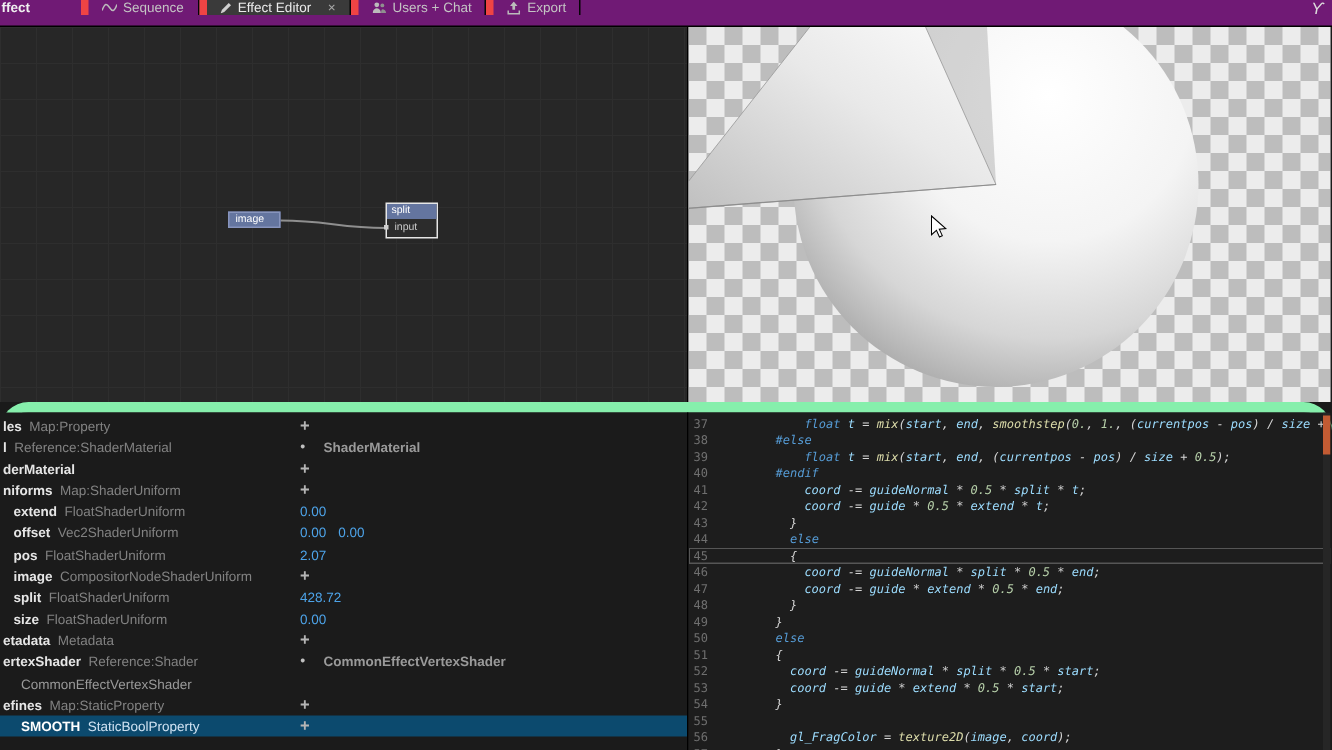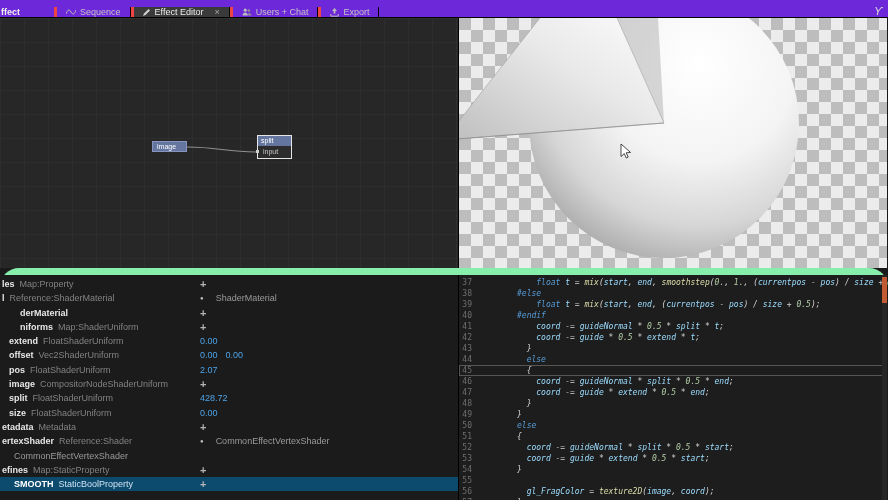--- a/index.html
+++ b/index.html
@@ -1,24 +1,24 @@
 <!DOCTYPE html>
 <html><head>
 <meta charset="utf-8">
 <style>
   html,body{margin:0;padding:0;background:#000;}
   body{width:888px;height:500px;overflow:hidden;font-family:"Liberation Sans",sans-serif;}
   *{box-sizing:border-box;}
   .app{width:888px;height:500px;background:#1a1a1a;position:relative;}
 
   
-  .topbar{height:18px;background:#6d28d9;display:flex;align-items:flex-end;color:#c4c4c4;
+  .topbar{height:18px;background:#701a75;display:flex;align-items:flex-start;color:#c4c4c4;
           font-size:9px;border-bottom:1px solid #000;}
   .app-title{display:flex;align-items:center;padding:0 8px 0 1px;color:#efefef;font-weight:bold;}
-  .tab{display:flex;align-items:center;gap:4px;padding:0 9px;border-left:3px solid #ef4444;
+  .tab{display:flex;align-items:center;gap:4px;padding:0 9px;border-left:5px solid #ef4444;
        border-right:1px solid #050505;cursor:default;}
   .tab.first{margin-left:26px;}
   .tab.active{background:#3a3a3a;color:#ececec;}
   .tab .close{margin-left:7px;color:#a8a8a8;font-size:9px;}
   .ic{display:block;}
   .logo{margin-left:auto;display:flex;align-items:center;padding:0 6px;color:#dcdcdc;
         font-size:11px;font-style:italic;}
 
   
   .main{height:250px;display:flex;}
@@ -45,22 +45,22 @@
   .prow.sel{background:#0c4a6e;}
   .pname{color:#e6e6e6;font-weight:bold;}
   .pname.muted{color:#9a9a9a;font-weight:normal;}
   .prow.sel .pname{color:#fff;}
   .ptype{color:#828282;margin-left:5px;}
   .prow.sel .ptype{color:#cfe2f2;}
   .pright{position:absolute;left:200px;top:0;height:100%;display:flex;gap:8px;align-items:center;}
   .pval{color:#4da3e8;}
   .pplus{color:#b5b5b5;font-size:11px;font-weight:bold;}
   .pdot{color:#c0c0c0;font-size:6px;margin-right:4px;}
-  .preflabel{color:#9a9a9a;}
-  .lv0{padding-left:2px;}.lv1{padding-left:20px;}.lv2{padding-left:9px;}.lv3{padding-left:14px;}
+  .preflabel{color:#9a9a9a;font-weight:bold;}
+  .lv0{padding-left:2px;}.lv1{padding-left:2px;}.lv2{padding-left:9px;}.lv3{padding-left:14px;}
 
   .code{width:428px;height:231px;background:#1d1d1d;position:relative;overflow:hidden;padding-top:2px;}
   .cline{display:flex;height:11px;line-height:11px;font-family:"DejaVu Sans Mono",monospace;
      font-size:8px;white-space:pre;gap:40px;}
   .cline.cur{box-shadow:inset 0 0 0 1px #565656;}
   .gut{width:18px;flex:none;text-align:right;padding-right:5px;color:#6f6f6f;}
   .ctext{color:#d4d4d4;font-style:italic;}
   .tk-k{color:#569cd6;} .tk-p{color:#569cd6;} .tk-n{color:#b5cea8;}
   .tk-f{color:#dcdcaa;} .tk-v{color:#9cdcfe;} .tk-t{color:#d4d4d4;}
   .sb{position:absolute;right:0;top:0;width:5px;height:100%;background:#262626;}

